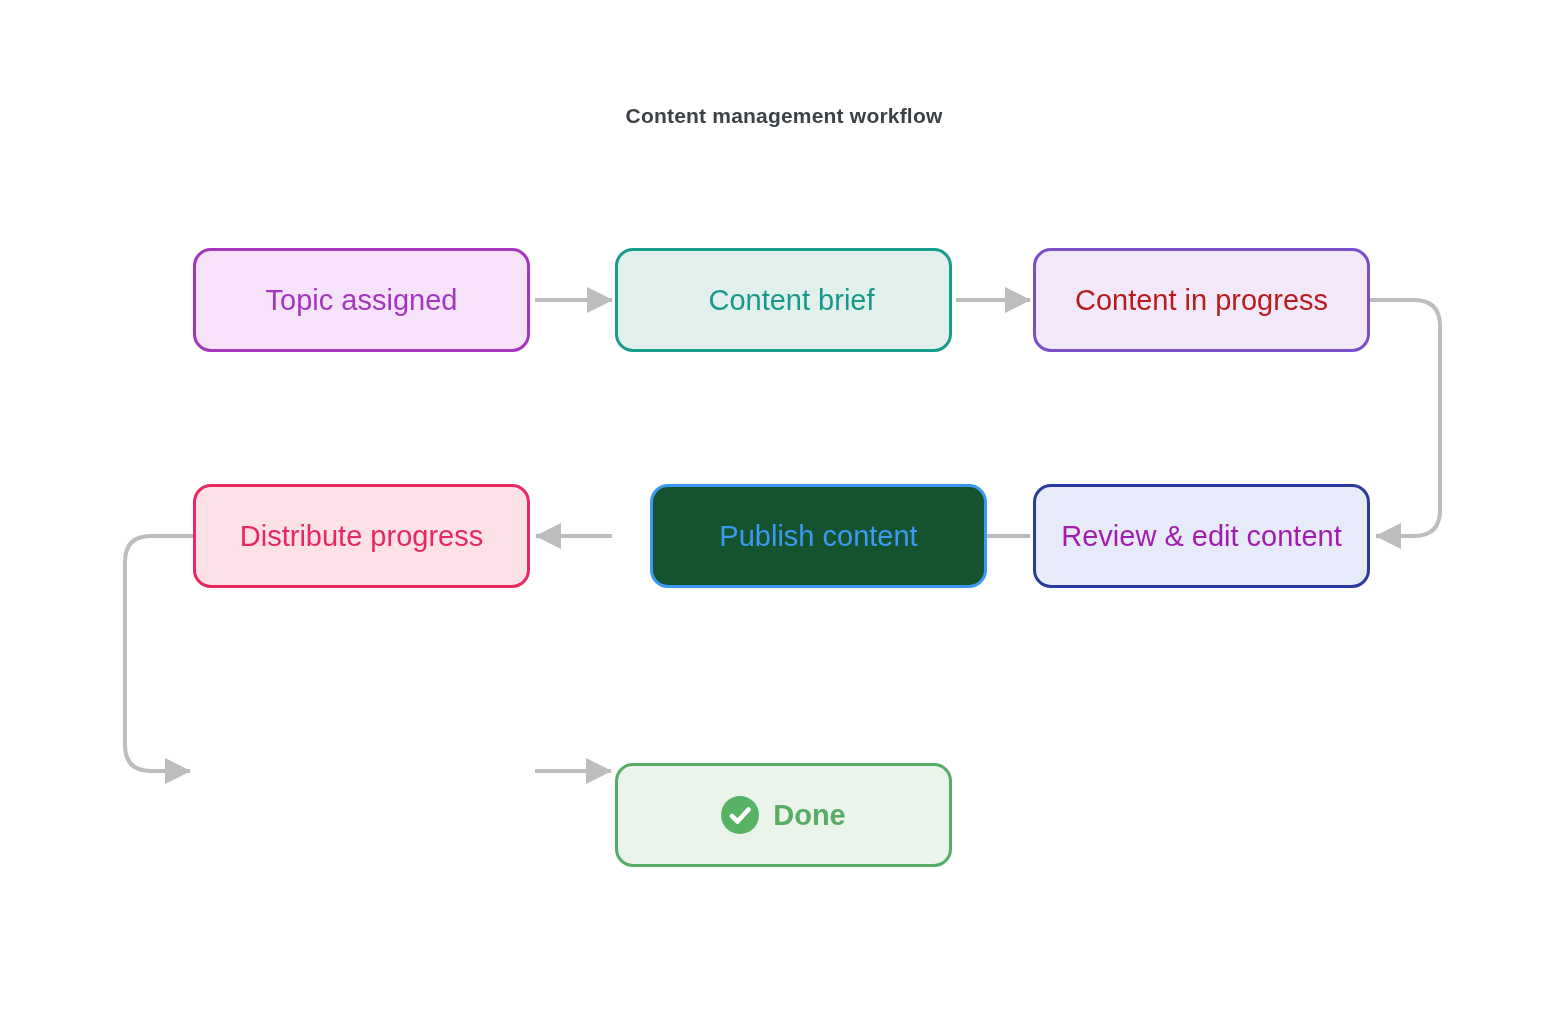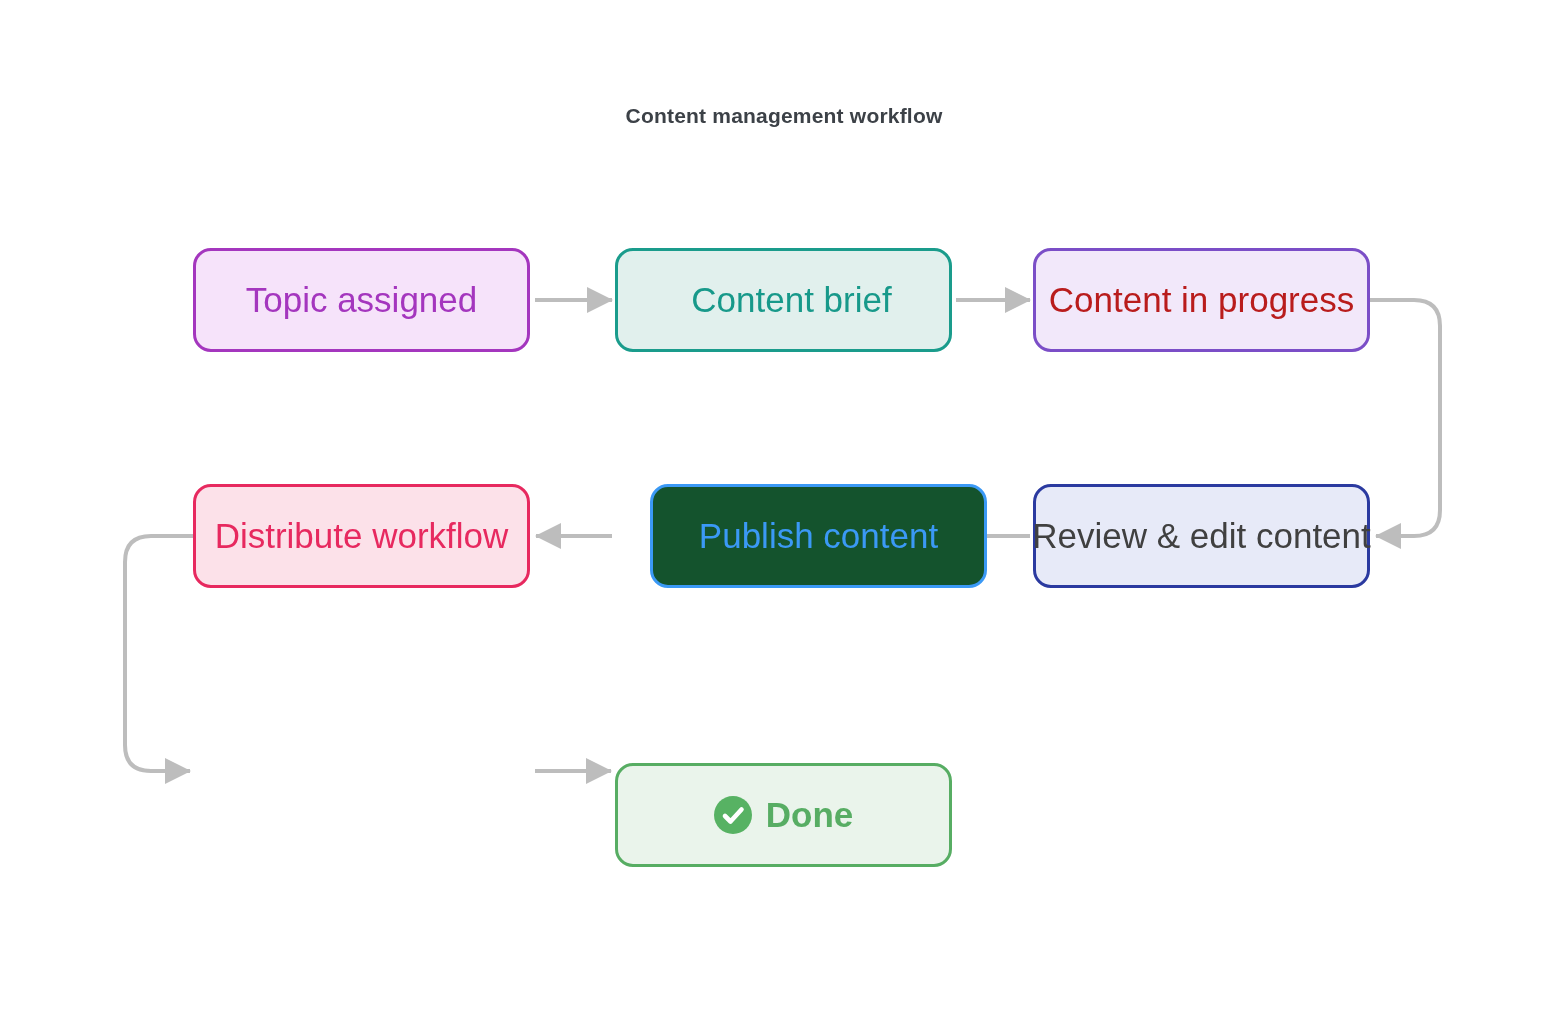--- a/index.html
+++ b/index.html
@@ -23,21 +23,21 @@
   .node{
     position:absolute;
     width:337px;height:104px;
     box-sizing:border-box;
     border:3.5px solid #999;
     border-radius:18px;
     display:flex;
     align-items:center;
     justify-content:center;
     gap:14px;
-    font-size:35px;
+    font-size:29px;
     font-weight:500;
     background:#eee;
     cursor:default;
   }
   .node .label{white-space:nowrap;}
   .n-topic{left:193px;top:248px;}
   .n-brief{left:615px;top:248px;padding-left:16px;}
   .n-progress{left:1033px;top:248px;}
   .n-review{left:1033px;top:484px;}
   .n-publish{left:615px;top:484px;}
@@ -79,30 +79,30 @@
   </div>
 
   <div class="node n-brief" style="border-color: rgb(26, 156, 140); background-color: rgb(225, 240, 237); color: rgb(23, 153, 138);">
     <span class="label">Content brief</span>
   </div>
 
   <div class="node n-progress" style="border-color: rgb(123, 78, 199); background-color: rgb(242, 232, 250); color: #b91c1c;">
     <span class="label">Content in progress</span>
   </div>
 
-  <div class="node n-review" style="border-color: rgb(43, 58, 160); background-color: rgb(231, 234, 248); color: #404040;">
+  <div class="node n-review" style="border-color: rgb(43, 58, 160); background-color: rgb(231, 234, 248); color: #a21caf;">
     <span class="label">Review &amp; edit content</span>
   </div>
 
   <div class="node n-publish" style="border-color: rgb(59, 153, 245); background-color: #14532d; color: rgb(59, 153, 245); margin-left: 35px;">
     <span class="label">Publish content</span>
   </div>
 
   <div class="node n-distribute" style="border-color: rgb(231, 41, 95); background-color: rgb(252, 225, 233); color: rgb(231, 41, 95);">
-    <span class="label">Distribute workflow</span>
+    <span class="label">Distribute progress</span>
   </div>
 
 
   <div class="node n-done" style="border-color: rgb(87, 173, 99); background-color: rgb(234, 244, 235); color: rgb(87, 173, 99); margin-top: 44px;">
     <span>
       <svg class="check-icon" width="38" height="38" viewBox="0 0 38 38" xmlns="http://www.w3.org/2000/svg">
         <circle cx="19" cy="19" r="19" fill="#57b263"></circle>
         <path d="M11 20 L16.5 25.5 L27.5 13.5" stroke="#ffffff" stroke-width="4.6" fill="none" stroke-linecap="round" stroke-linejoin="round"></path>
       </svg>
     </span>

